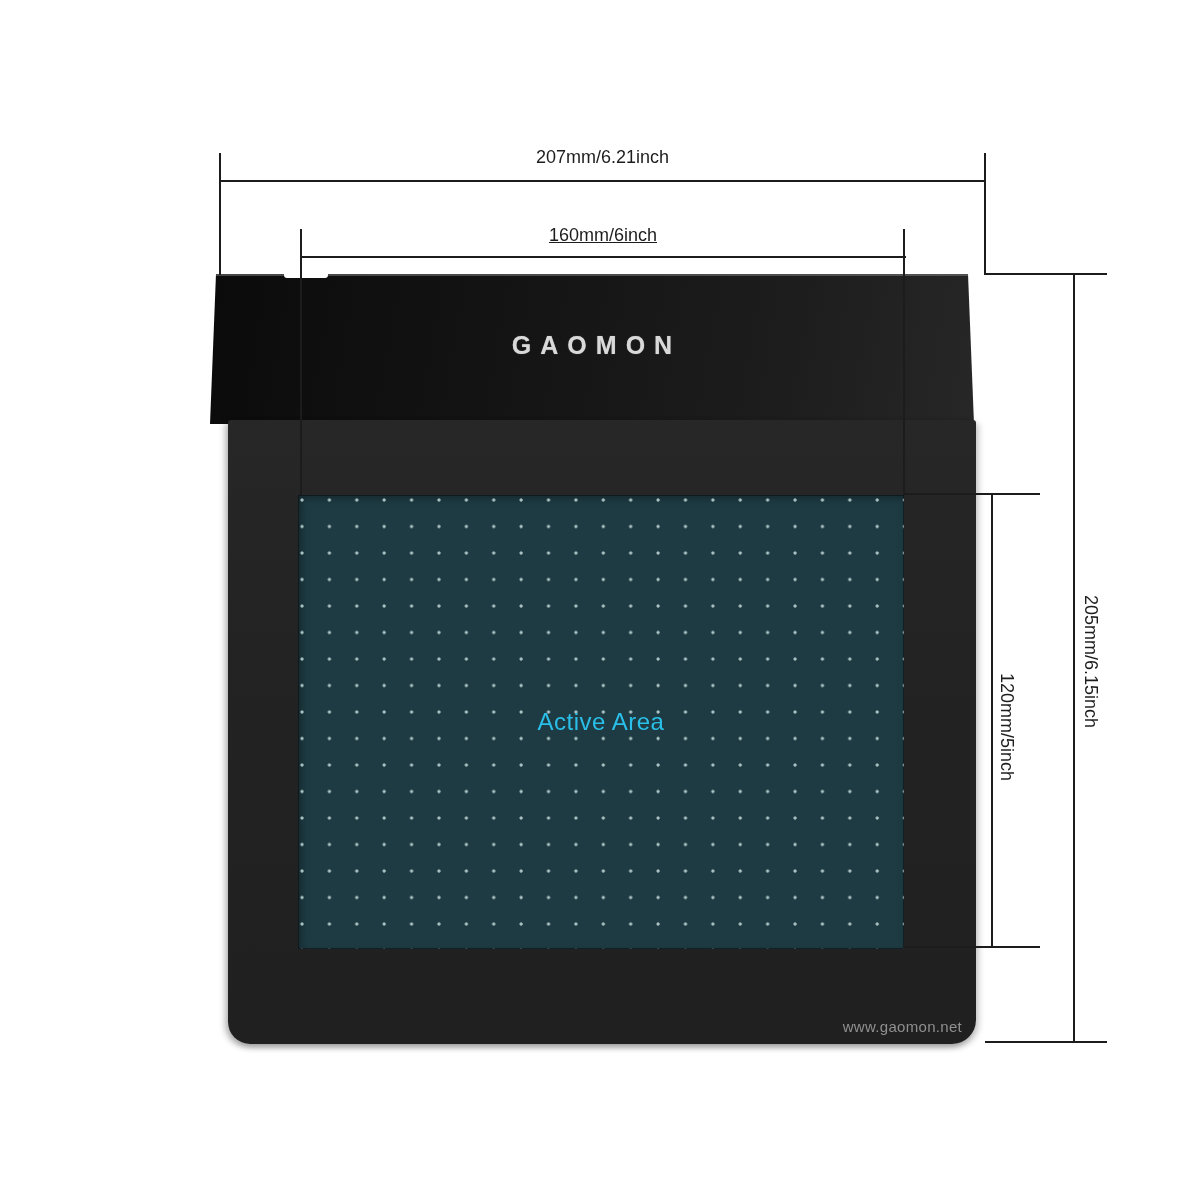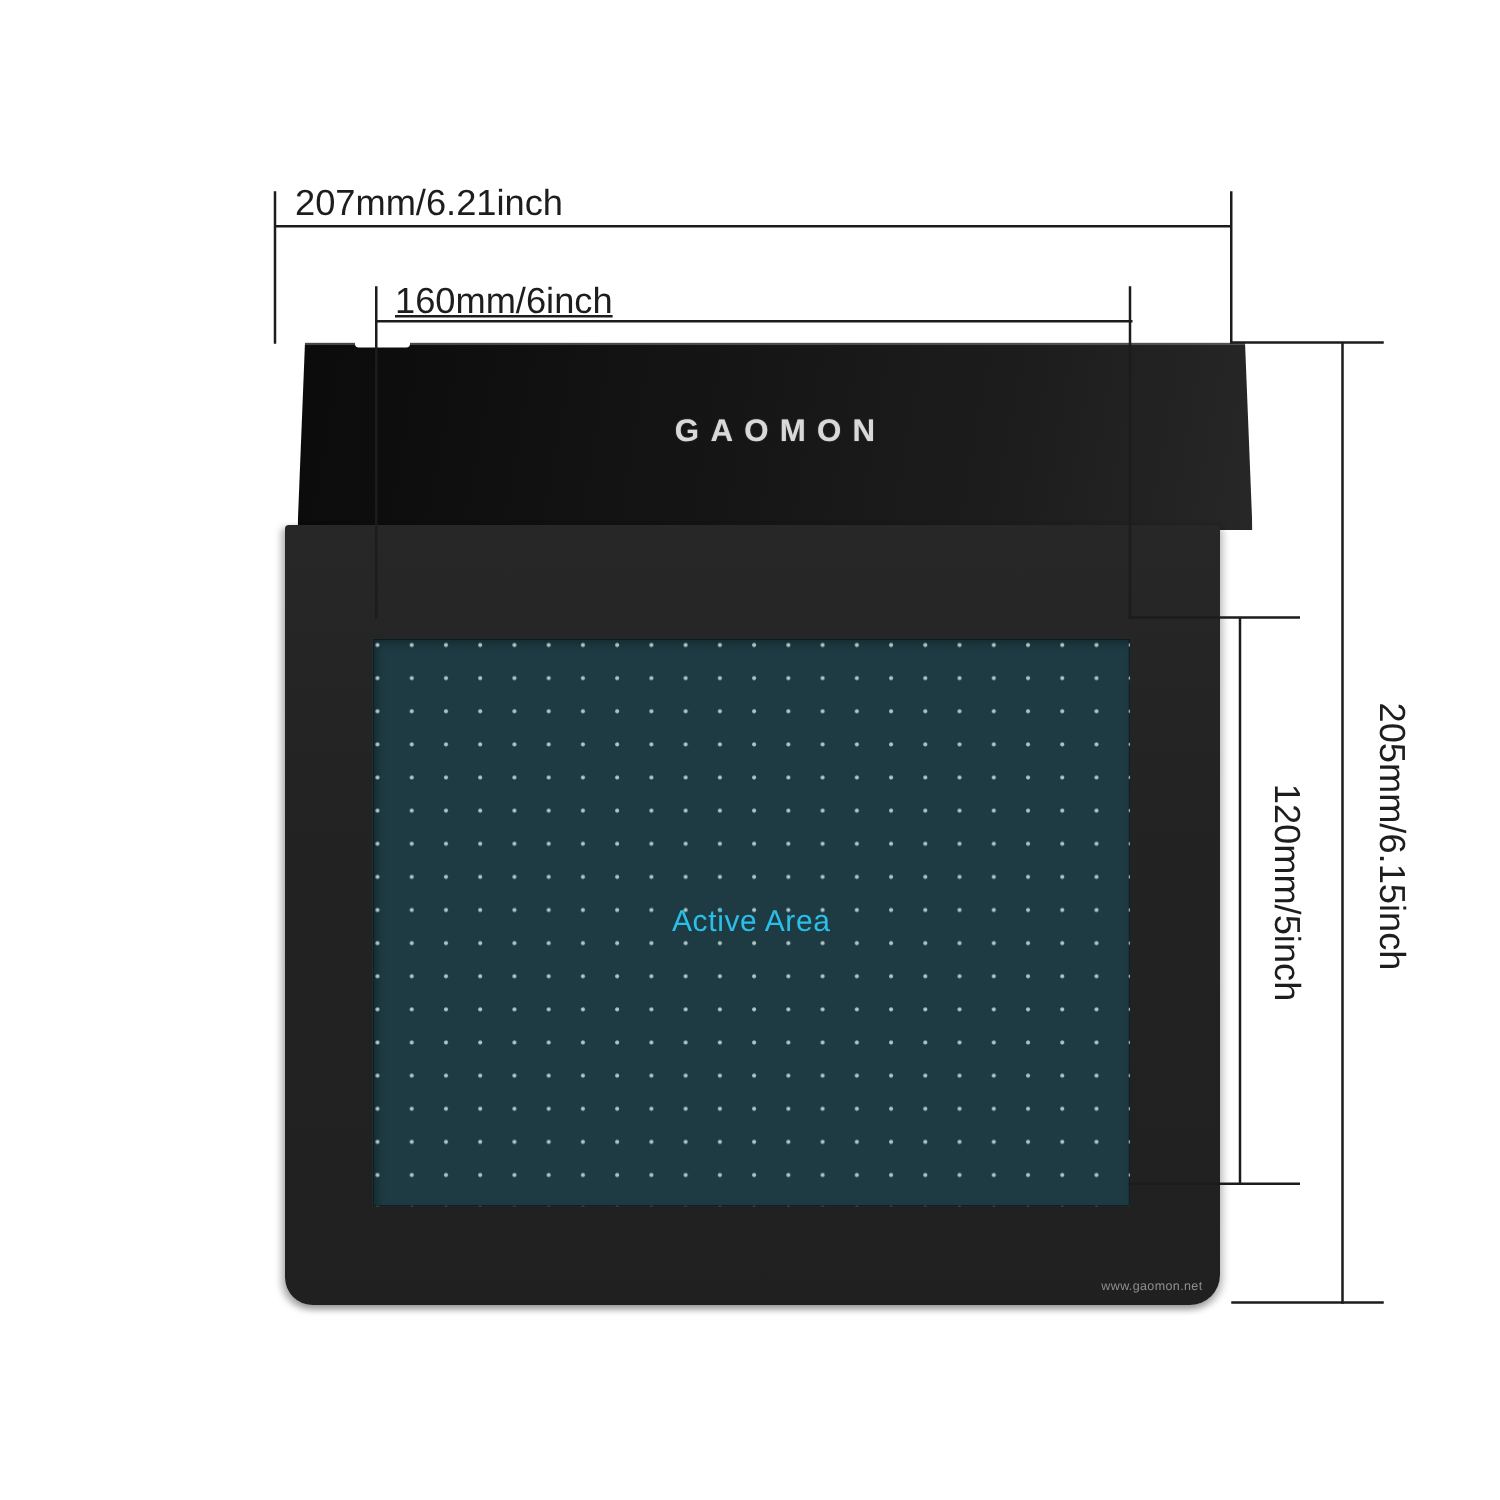--- a/index.html
+++ b/index.html
@@ -17,26 +17,25 @@
   }
 
   
   .dim-line, .dim-tick {
     position: absolute;
     background: #1c1c1c;
   }
   .dim-label {
     position: absolute;
     color: #1d1d1d;
-    font-size: 29px;
+    font-size: 18px;
     line-height: 1.1;
-    text-align: left;
+    text-align: center;
     white-space: nowrap;
     z-index: 6;
-    margin-left: 16px;
   }
   .dim-label.vertical {
     writing-mode: vertical-rl;
     text-orientation: mixed;
   }
 
   
   .line-outer-w   { left: 220px; top: 180px; width: 765px; height: 2px; z-index: 5; }
   .tick-outer-w-l { left: 219px; top: 153px; width: 2px; height: 122px; z-index: 5; }
   .tick-outer-w-r { left: 984px; top: 153px; width: 2px; height: 122px; z-index: 5; }
@@ -56,21 +55,21 @@
 
   
   .line-active-h   { left: 991px; top: 494px; width: 2px; height: 454px; z-index: 5; }
   .tick-active-h-t { left: 903px; top: 493px; width: 137px; height: 2px; z-index: 5; }
   .tick-active-h-b { left: 903px; top: 946px; width: 137px; height: 2px; z-index: 5; }
   .label-active-h  { left: 996px; top: 627px; height: 200px; }
 
   
   .tablet-flap {
     position: absolute;
-    left: 238px; top: 274px;
+    left: 210px; top: 274px;
     width: 764px; height: 150px;
     background:
       radial-gradient(130% 95% at 15% 150%, rgba(82,82,82,0.38), rgba(0,0,0,0) 55%),
       linear-gradient(100deg, #0b0b0b 0%, #141414 40%, #1d1d1d 75%, #272727 100%);
     clip-path: polygon(6px 0px, 758px 0px, 764px 150px, 0px 150px);
     filter: drop-shadow(-2px 2px 3px rgba(0,0,0,0.35));
     z-index: 1;
   }
   .flap-top-highlight {
     position: absolute;
@@ -110,40 +109,39 @@
   .active-area {
     position: absolute;
     left: 298px; top: 495px;
     width: 606px; height: 454px;
     background: #1e3b43;
     box-shadow: inset 0 0 0 1px rgba(0,0,0,0.4), inset 3px 3px 8px rgba(0,0,0,0.35);
     z-index: 2;
     display: flex;
     align-items: center;
     justify-content: center;
-    margin-top: 16px;
   }
   .dot-grid {
     position: absolute;
     left: 0; top: 0; right: 0; bottom: 0;
     background-image: radial-gradient(circle 2px at 4px 5px, rgba(199,221,221,0.85) 60%, rgba(199,221,221,0) 100%);
     background-size: 27.4px 26.5px;
   }
   .active-area-label {
     position: relative;
     color: #2abfe8;
     font-size: 24px;
     letter-spacing: 0.5px;
     z-index: 3;
   }
   .website-text {
     position: absolute;
     right: 14px; bottom: 9px;
     color: #8f8f8f;
-    font-size: 10px;
+    font-size: 15px;
     letter-spacing: 0.3px;
     z-index: 3;
   }
 </style>
 </head>
 <body>
 
 <div class="stage">
 
   <div>

